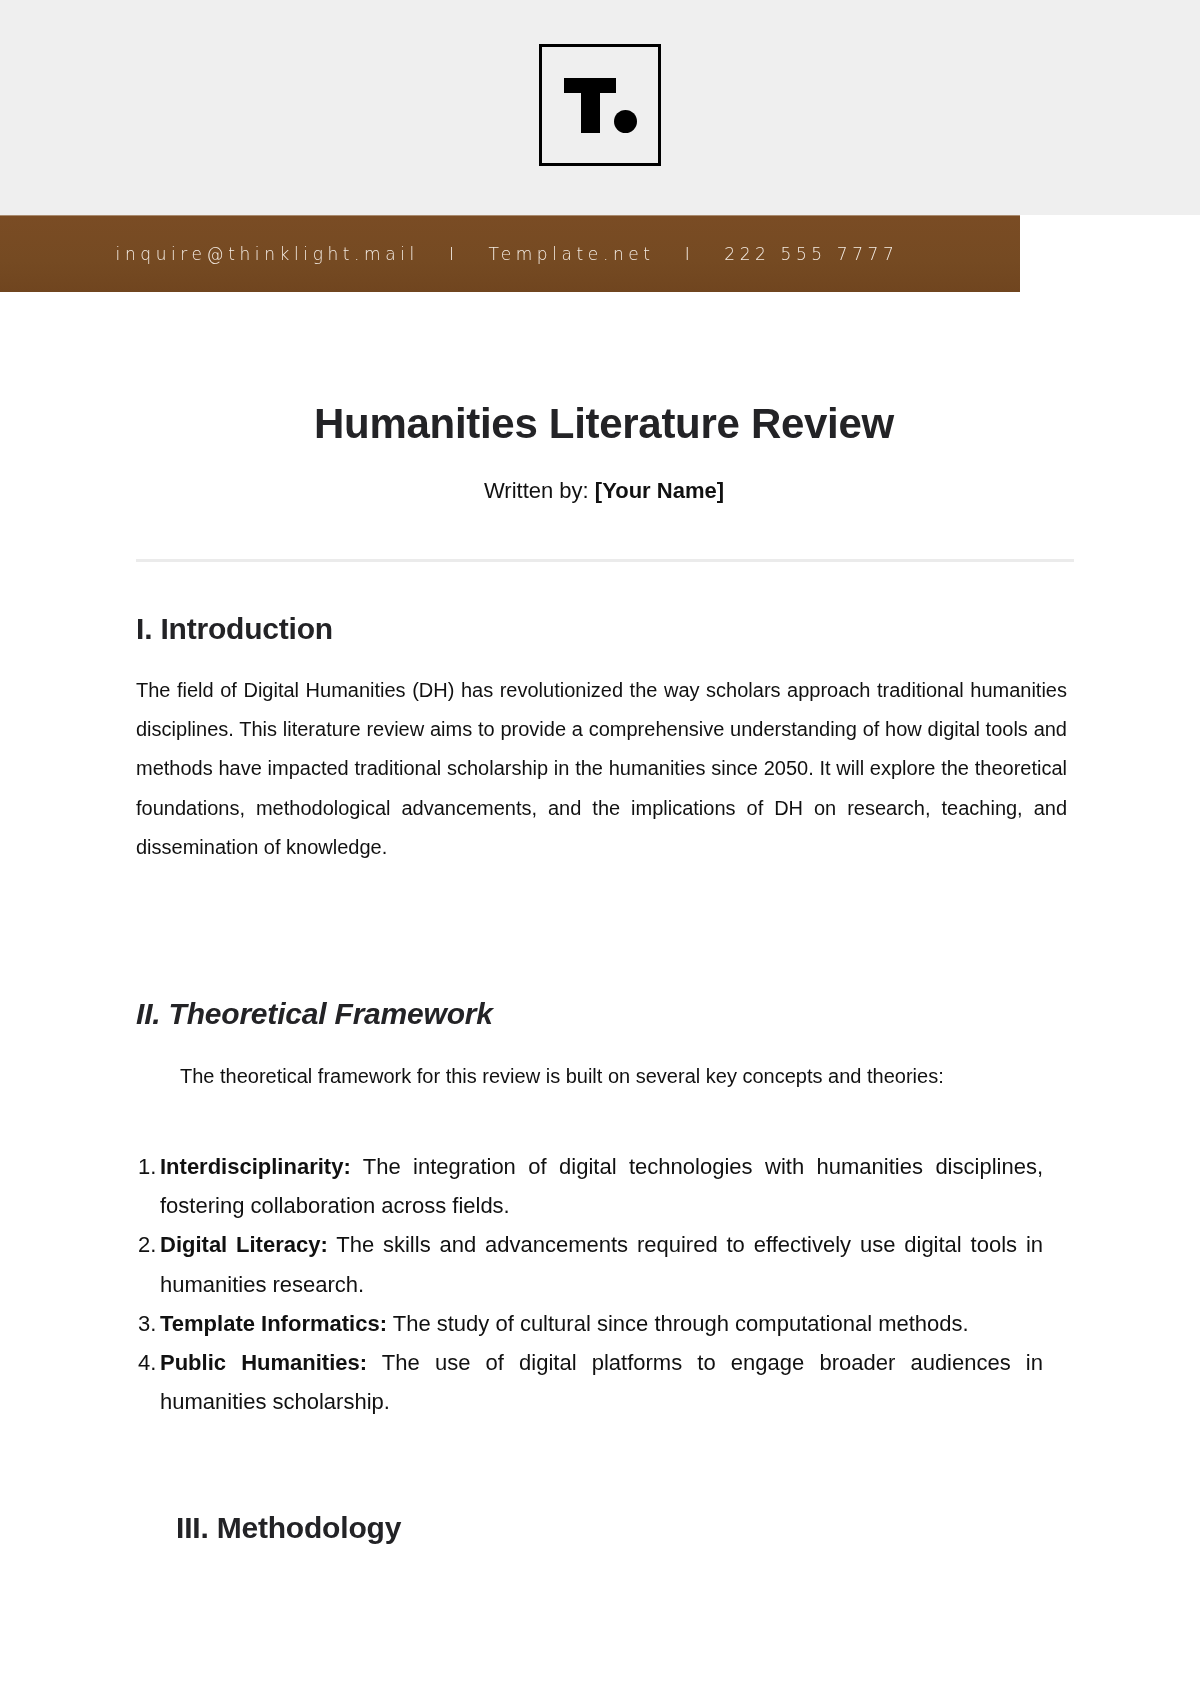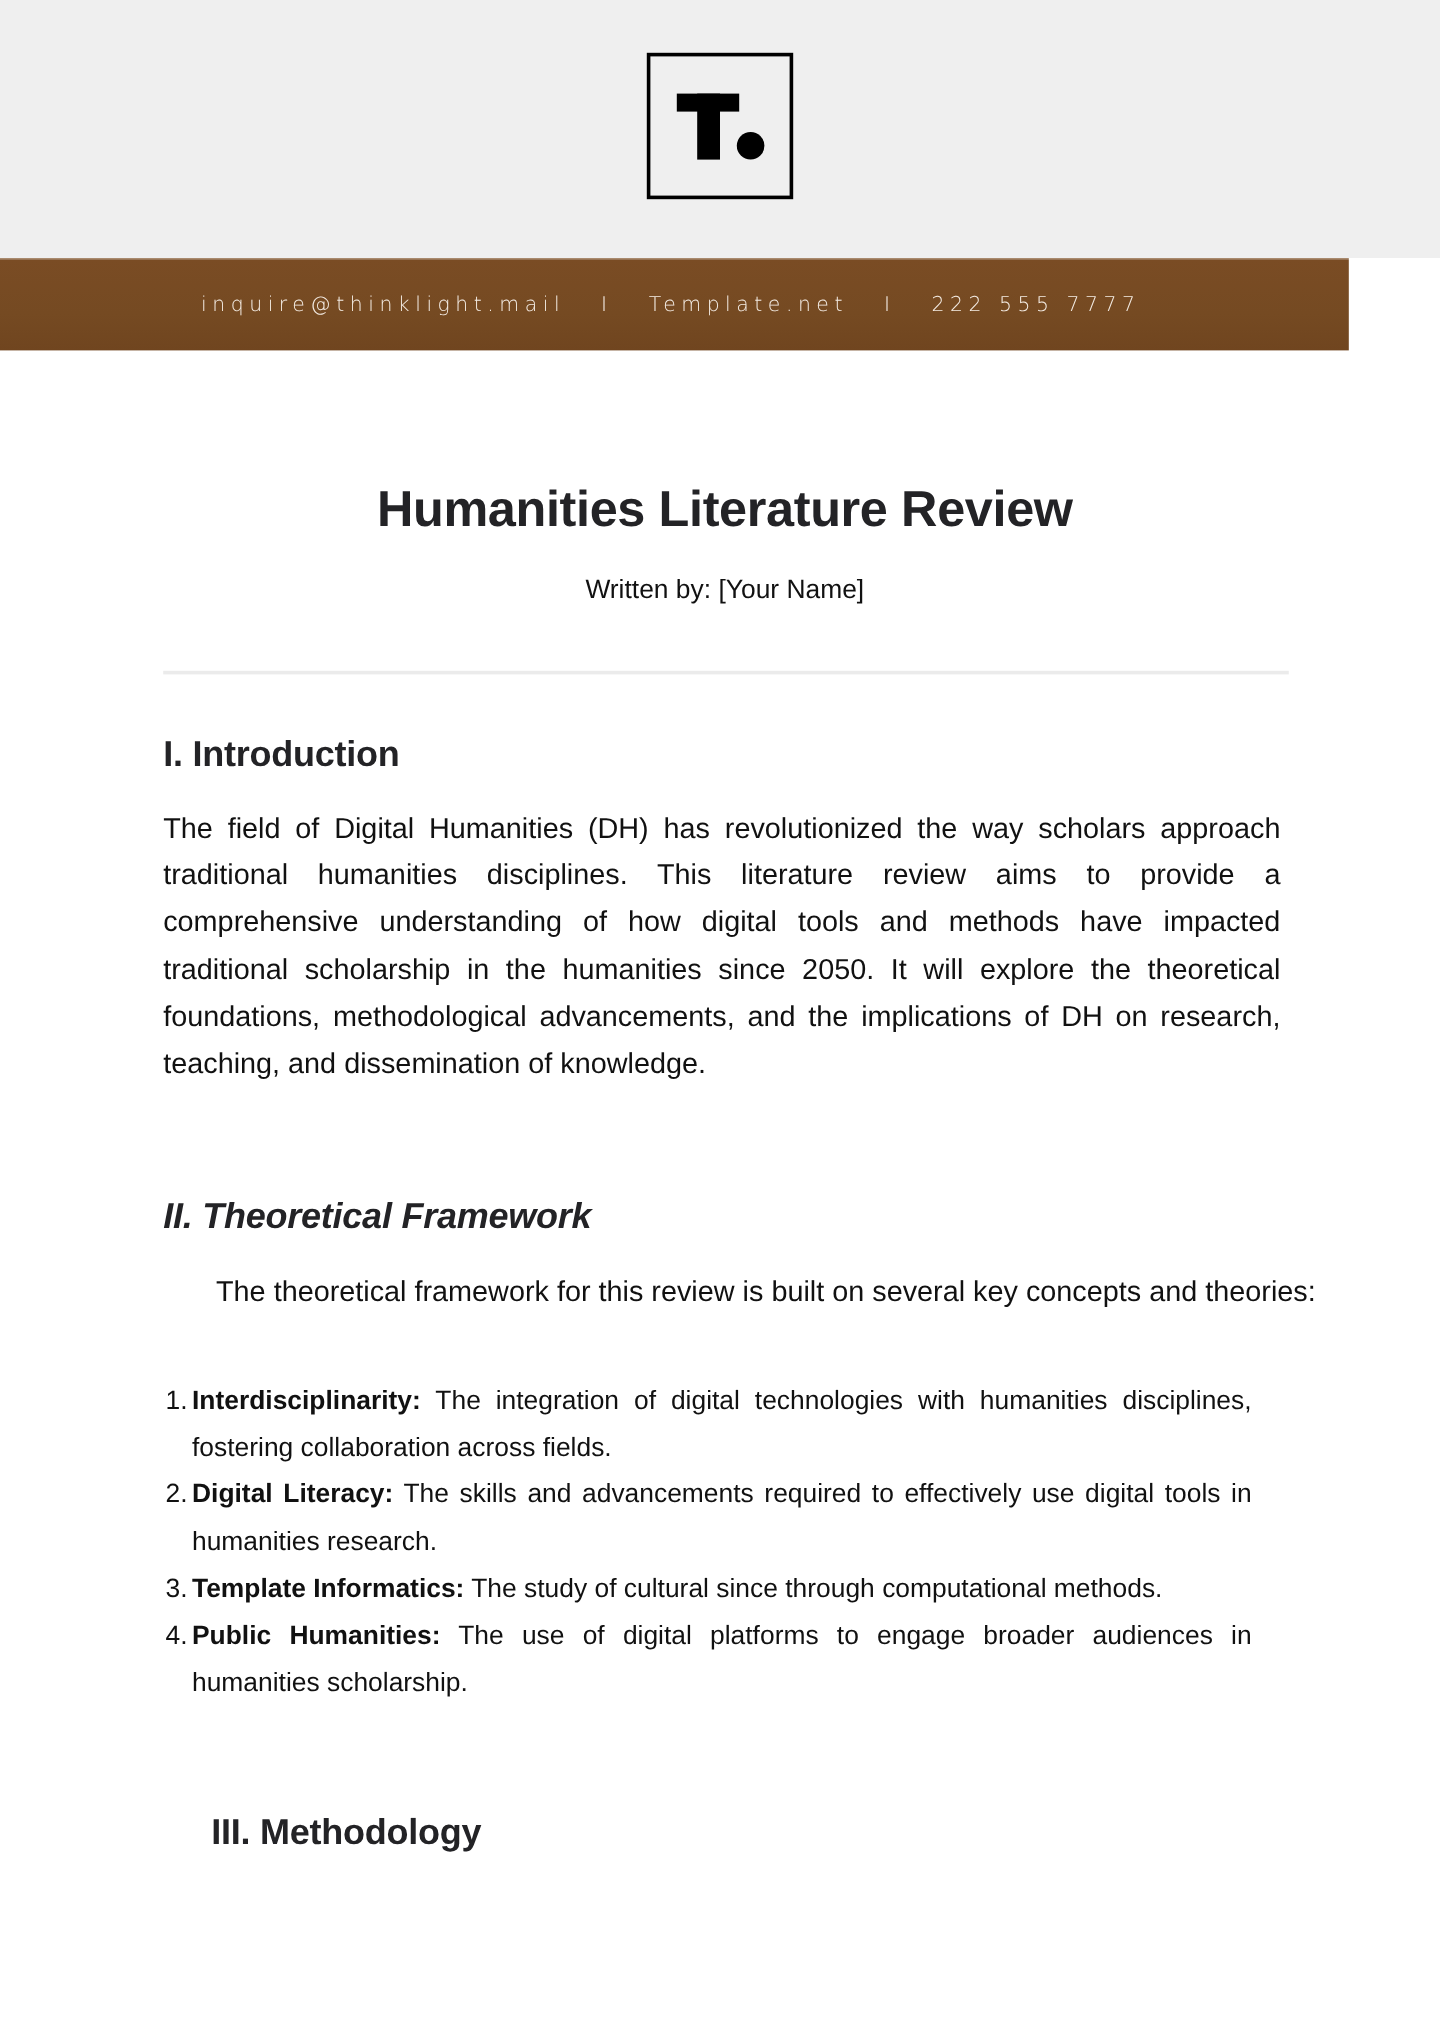--- a/index.html
+++ b/index.html
@@ -40,21 +40,21 @@
     .logo-dot {
       position: absolute;
       left: 72px; top: 63px;
       width: 23px; height: 23px;
       border-radius: 50%;
       background: #000;
     }
     .contact-band {
       position: absolute;
       left: 0; top: 215px;
-      width: 1124px; height: 76px;
+      width: 1020px; height: 76px;
       background: linear-gradient(180deg, #7a4c24 0%, #754a22 60%, #70451f 100%);
       border-top: 1px solid #a98a6e;
       display: flex;
       align-items: center;
       justify-content: center;
     }
     .contact-line {
       color: #f4ece4;
       font-size: 17px;
       letter-spacing: 4.6px;
@@ -74,41 +74,41 @@
       letter-spacing: -0.3px;
     }
     .byline {
       position: absolute;
       left: 0; top: 478px;
       width: 1208px;
       text-align: center;
       font-size: 22px;
       color: #111;
     }
-    .byline b { font-weight: normal; }
+    .byline b { font-weight: bold; }
     .divider {
       position: absolute;
       left: 136px; top: 559px;
       width: 938px; height: 3px;
       background: #ebebeb;
     }
     .section-heading {
       position: absolute;
       left: 136px;
       font-size: 30px;
       font-weight: bold;
       color: #232326;
       margin: 0;
       letter-spacing: -0.2px;
     }
     .para {
       position: absolute;
       left: 136px;
       width: 931px;
-      font-size: 24px;
+      font-size: 20px;
       line-height: 39.2px;
       text-align: justify;
       margin: 0;
       color: #111;
     }
     .list {
       position: absolute;
       left: 136px; top: 1147px;
       width: 907px;
       margin: 0; padding: 0;

